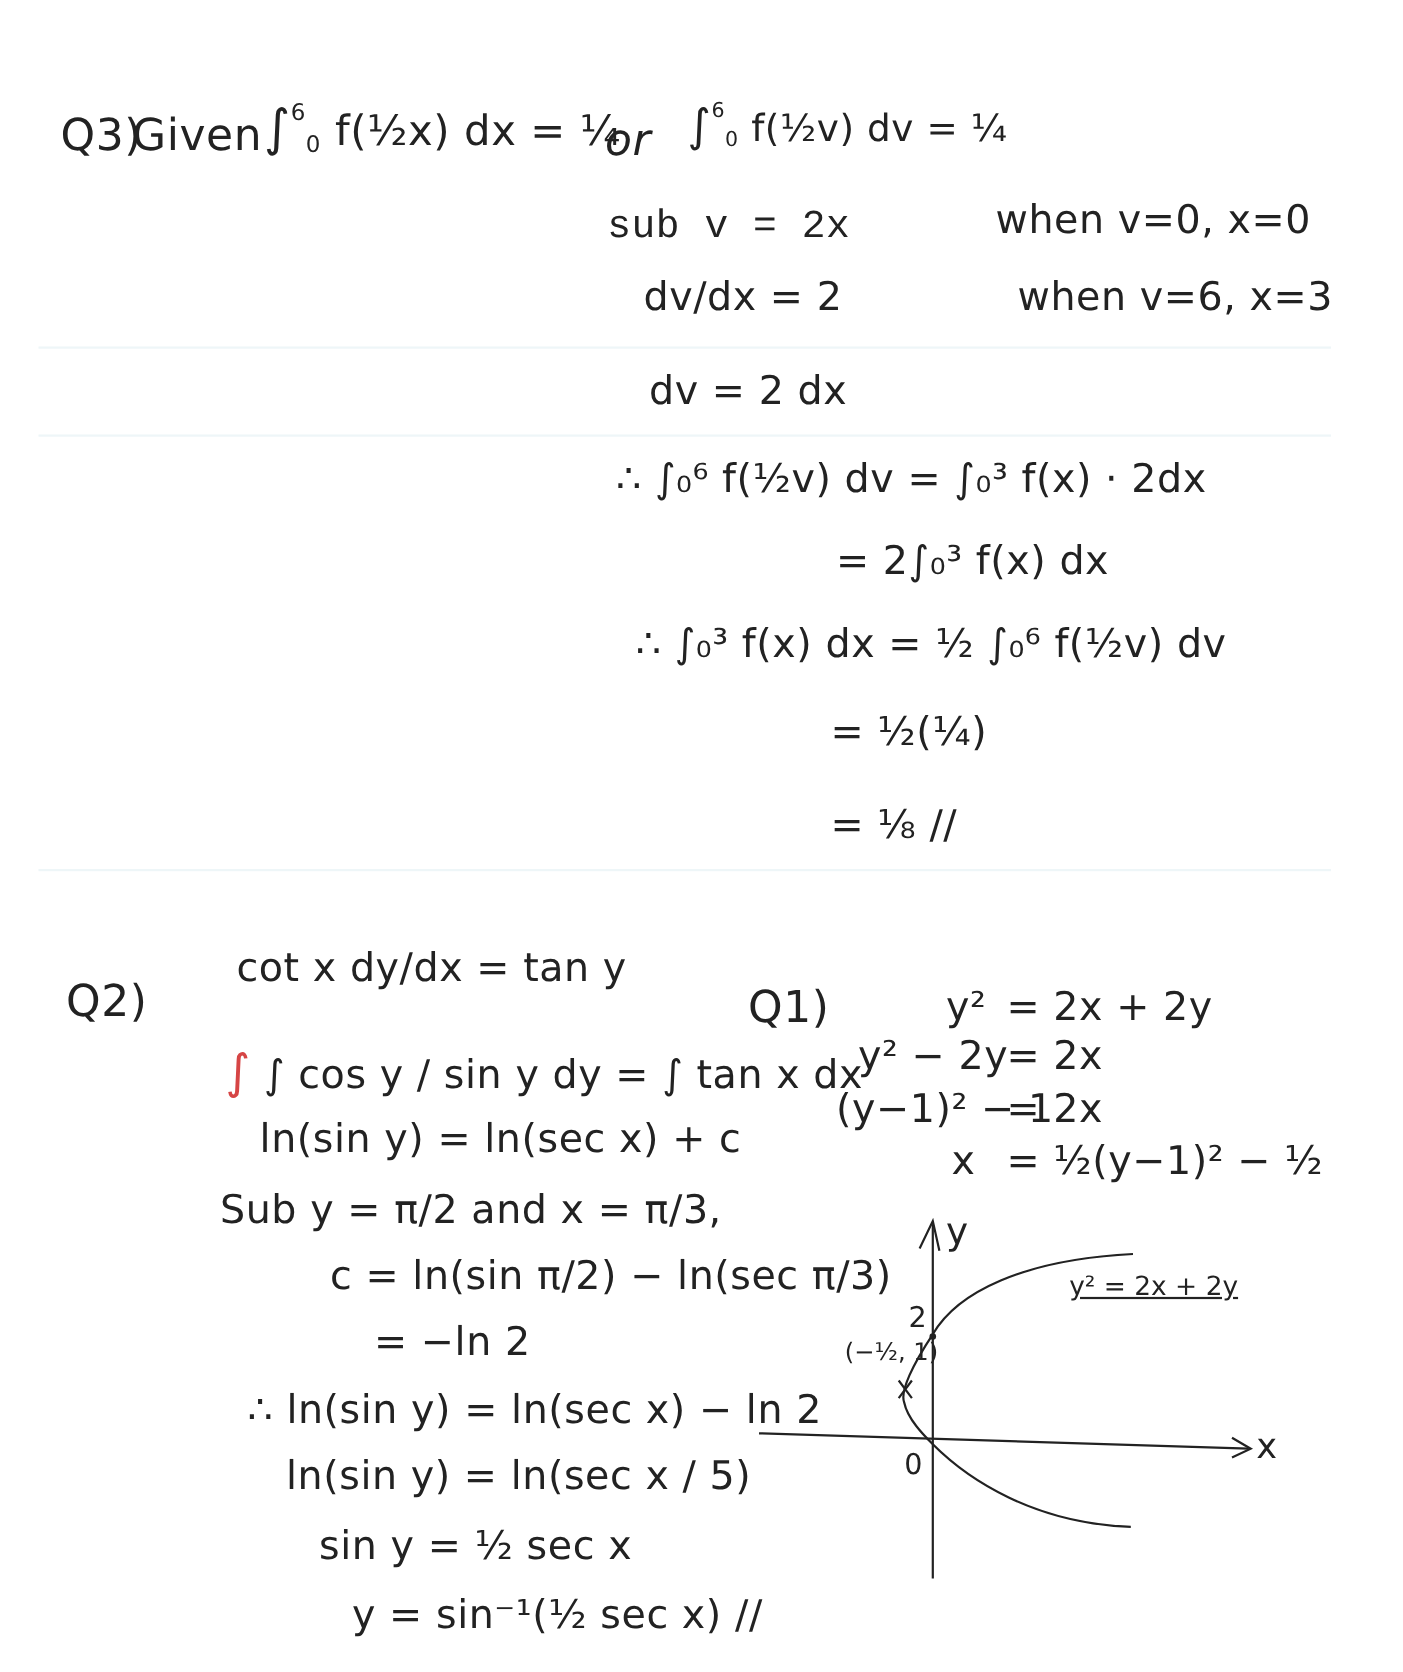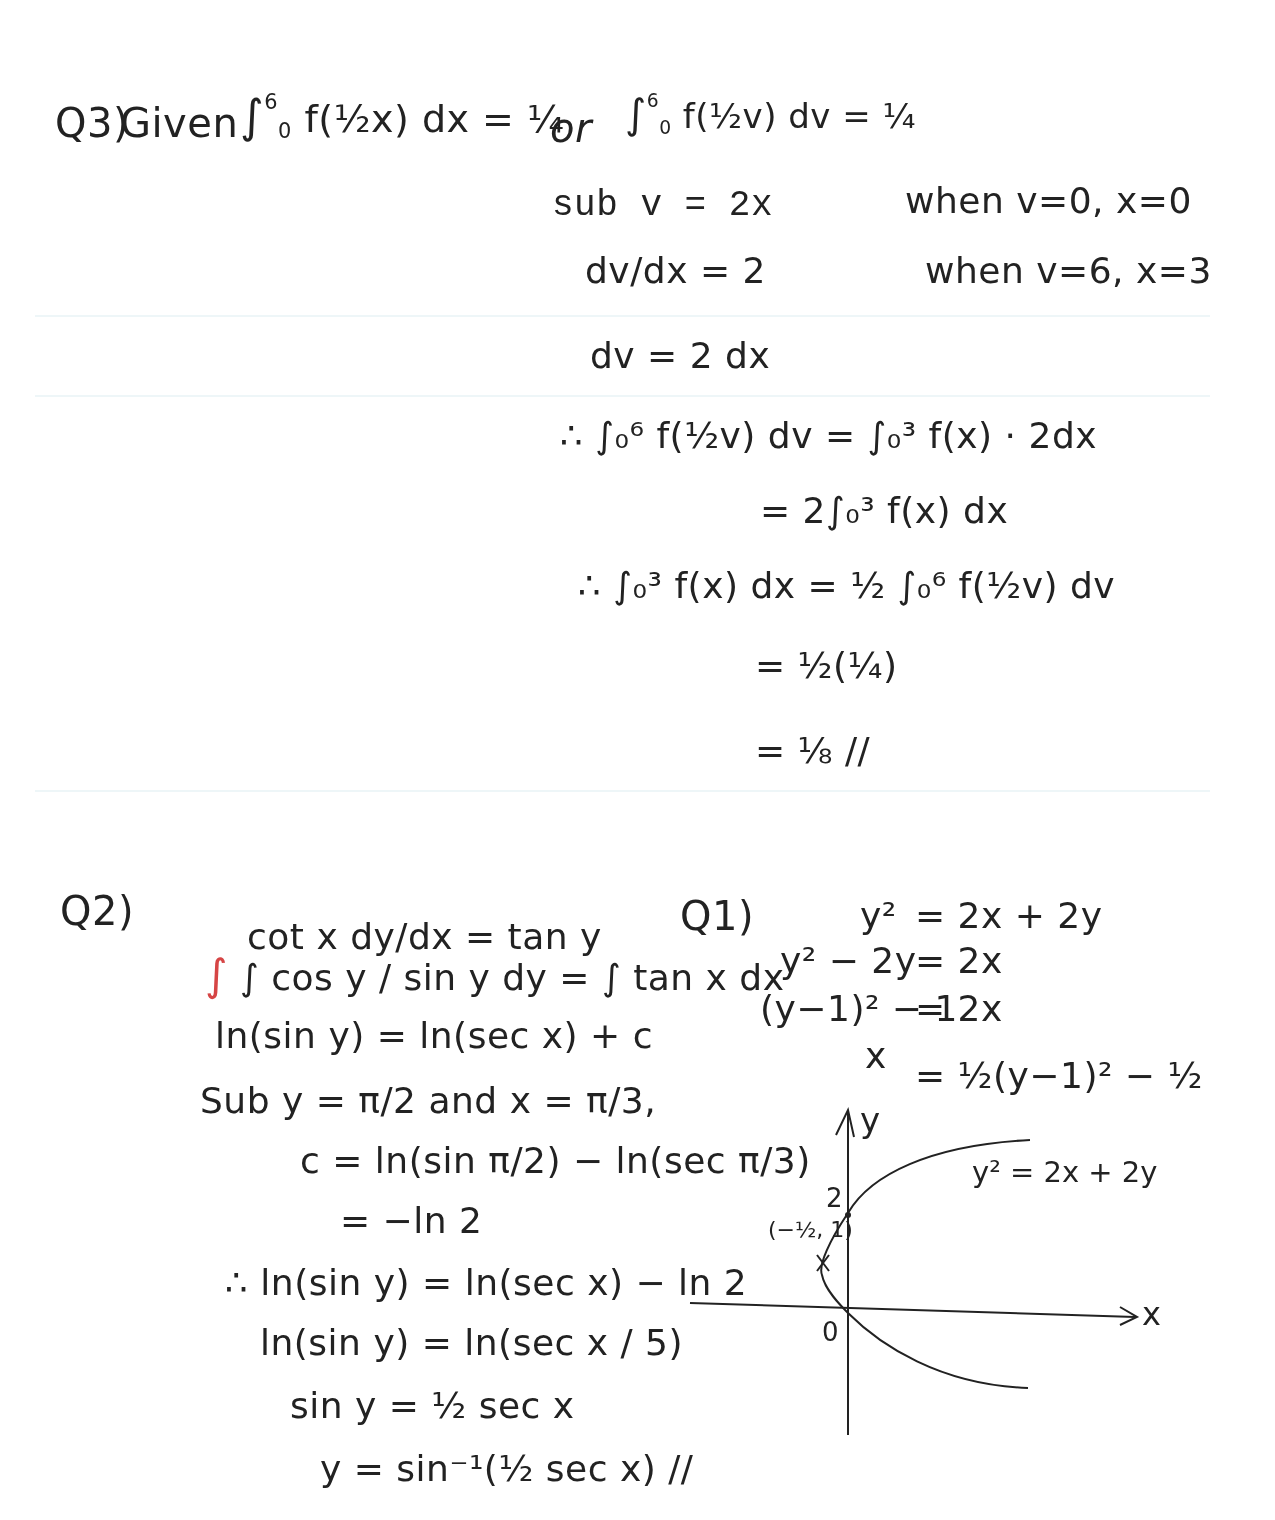--- a/index.html
+++ b/index.html
@@ -45,44 +45,44 @@
 <div class="hw" style="left:560px; top:415px;">∴ ∫₀⁶ f(½v) dv = ∫₀³ f(x) · 2dx</div>
 <div class="hw" style="left:760px; top:490px;">= 2∫₀³ f(x) dx</div>
 <div class="hw" style="left:578px; top:565px;">∴ ∫₀³ f(x) dx = ½ ∫₀⁶ f(½v) dv</div>
 <div class="hw" style="left:755px; top:645px;">= ½(¼)</div>
 <div class="hw" style="left:755px; top:730px;">= ⅛ //</div>
 
 <div class="hw" style="left:905px; top:180px;">when v=0, x=0</div>
 <div class="hw" style="left:925px; top:250px;">when v=6, x=3</div>
 
 <div class="hw lbl" style="left:60px; top:888px;">Q2)</div>
-<div class="hw" style="left:215px; top:916px;margin-left:32px;">cot x dy/dx = tan y</div>
+<div class="hw" style="left:215px; top:860px;">cot x dy/dx = tan y</div>
 <div class="hw" style="left:205px; top:950px;">
   <span class="int red">∫</span>
   <span>∫ cos y / sin y dy = ∫ tan x dx</span>
 </div>
-<div class="hw" style="left:215px; top:1015px;">ln(sin y)   = ln(sec x) + c</div>
+<div class="hw" style="left:236px; top:1015px;">ln(sin y)   = ln(sec x) + c</div>
 <div class="hw" style="left:200px; top:1080px;">Sub y = π/2 and x = π/3,</div>
 <div class="hw" style="left:300px; top:1140px;">c = ln(sin π/2) − ln(sec π/3)</div>
 <div class="hw" style="left:340px; top:1200px;">= −ln 2</div>
 <div class="hw" style="left:225px; top:1262px;">∴ ln(sin y) = ln(sec x) − ln 2</div>
 <div class="hw" style="left:260px; top:1322px;">ln(sin y) = ln(sec x / 5)</div>
 <div class="hw" style="left:290px; top:1385px;">sin y = ½ sec x</div>
 <div class="hw" style="left:320px; top:1448px;">y = sin⁻¹(½ sec x) //</div>
 
 <div class="hw lbl" style="left:680px; top:893px;">Q1)</div>
 
 <div class="hw" style="left:860px; top:895px;">y²</div>
 <div class="hw" style="left:915px; top:895px;">= 2x + 2y</div>
 <div class="hw" style="left:780px; top:940px;">y² − 2y</div>
 <div class="hw" style="left:915px; top:940px;">= 2x</div>
 <div class="hw" style="left:760px; top:988px;">(y−1)² − 1</div>
 <div class="hw" style="left:915px; top:988px;">= 2x</div>
 <div class="hw" style="left:865px; top:1035px;">x</div>
-<div class="hw" style="left:915px; top:1035px;margin-top:20px;">= ½(y−1)² − ½</div>
+<div class="hw" style="left:915px; top:1035px;">= ½(y−1)² − ½</div>
 
 <div style="position:absolute; left:680px; top:1095px; width:500px; height:350px;">
   <svg width="500" height="350" viewBox="0 0 500 350">
 
     <line x1="10" y1="208" x2="455" y2="222" stroke="#222" stroke-width="2"></line>
     <polyline points="440,212 457,222 440,230" fill="none" stroke="#222" stroke-width="2"></polyline>
 
     <line x1="168" y1="340" x2="168" y2="18" stroke="#222" stroke-width="2"></line>
     <polyline points="156,40 168,15 174,42" fill="none" stroke="#222" stroke-width="2"></polyline>
 
@@ -90,14 +90,14 @@
 
     <path d="M137,160 L149,176 M149,160 L137,176" stroke="#222" stroke-width="2"></path>
 
     <circle cx="168" cy="120" r="3" fill="#222"></circle>
   </svg>
   <div class="glabel" style="left:180px; top:5px; font-size:34px;">y</div>
   <div class="glabel" style="left:462px; top:200px; font-size:32px;">x</div>
   <div class="glabel" style="left:142px; top:222px;">0</div>
   <div class="glabel" style="left:146px; top:88px;">2</div>
   <div class="glabel" style="left:88px; top:122px; font-size:22px;">(−½, 1)</div>
-  <div class="glabel" style="left:292px; top:60px; font-size:29px;">y² = 2x + 2y</div>
+  <div class="glabel" style="left:292px; top:60px; font-size:24px;text-decoration:underline;">y² = 2x + 2y</div>
 </div>
 
 </body></html>

